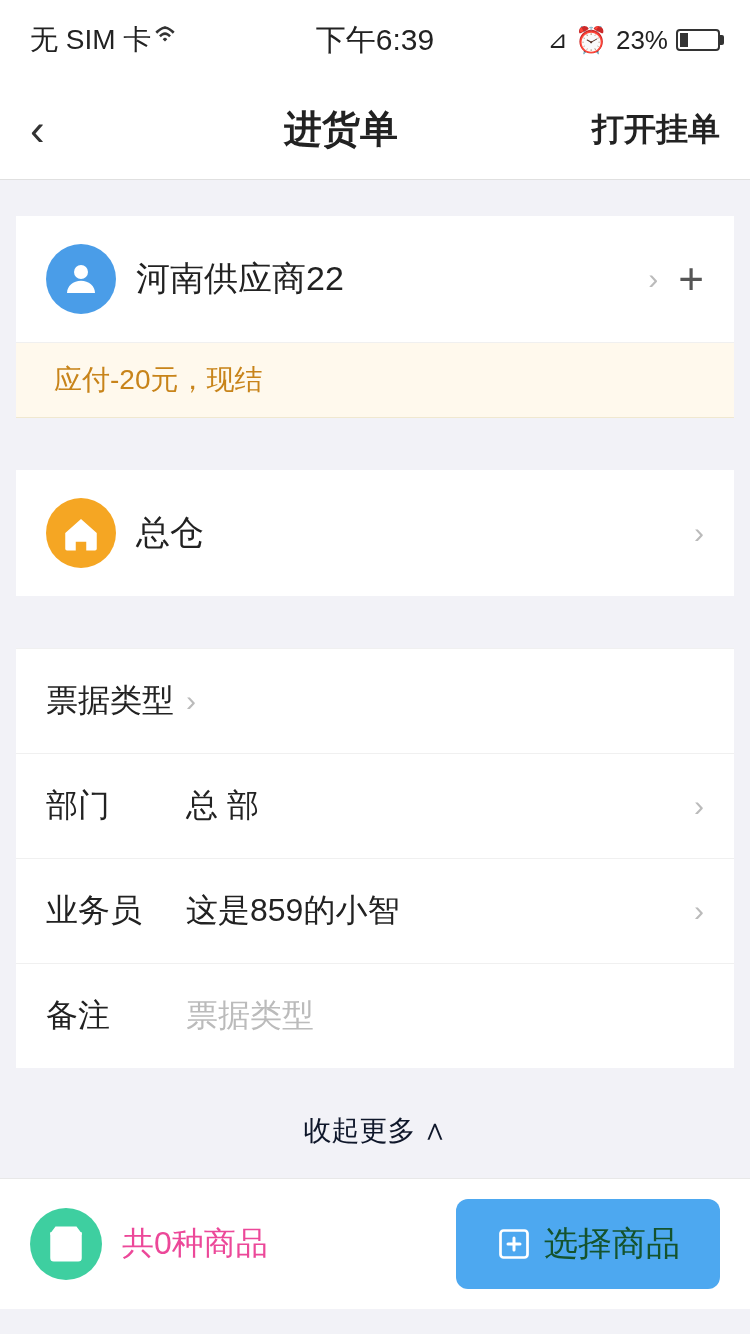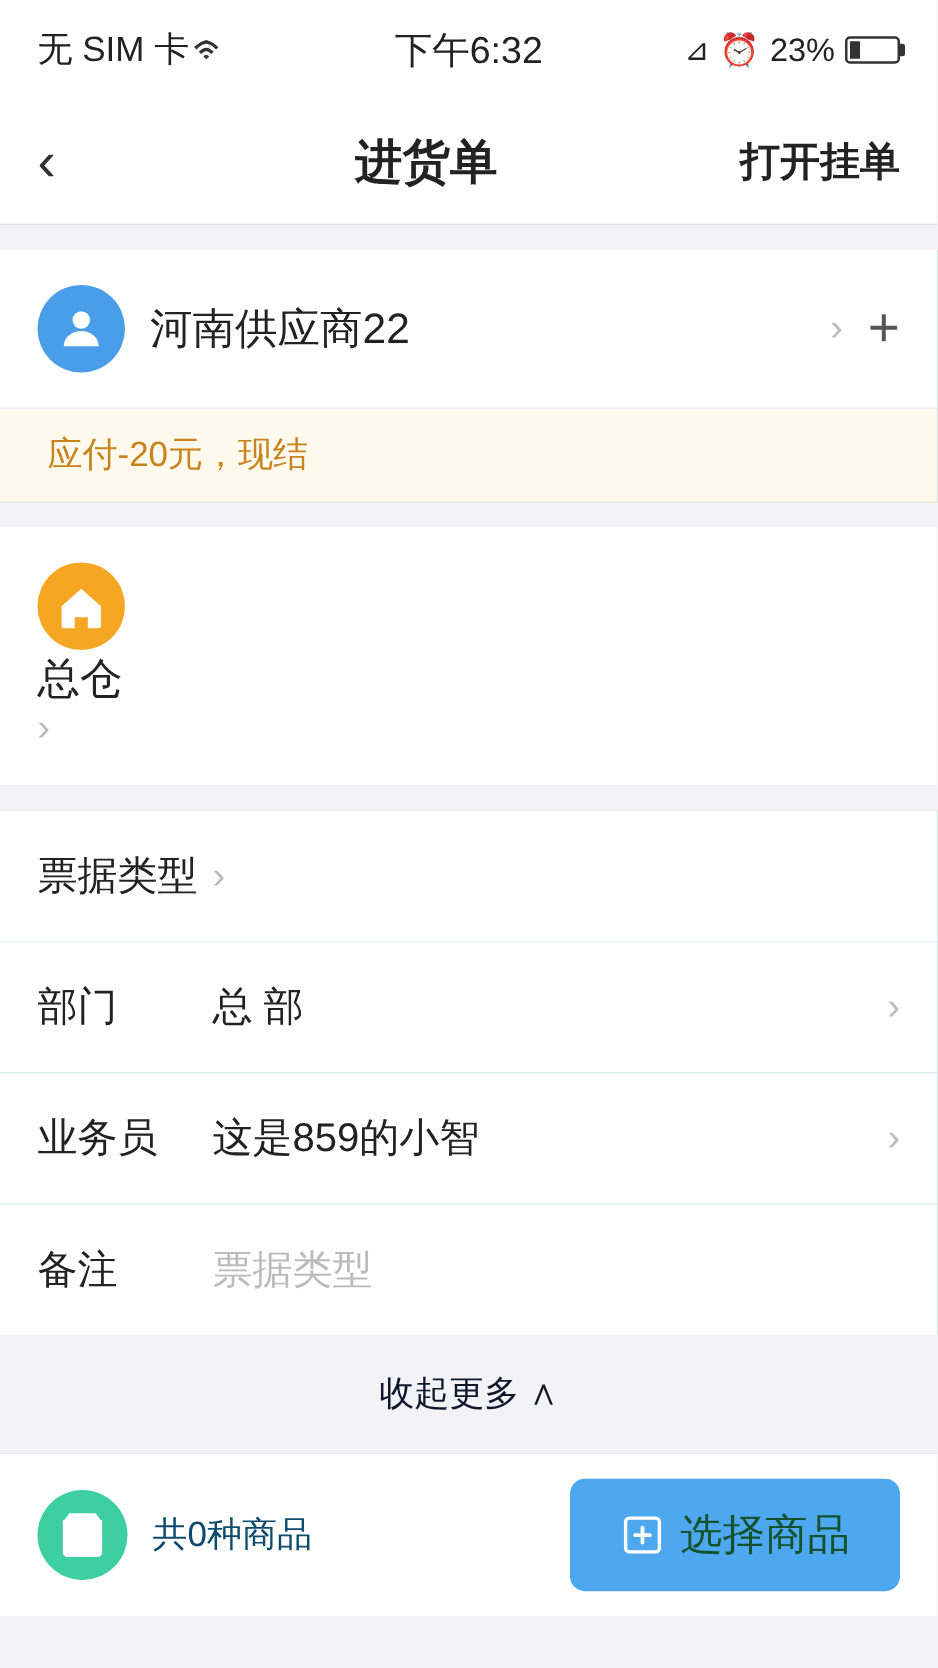--- a/index.html
+++ b/index.html
@@ -19,21 +19,21 @@
       height: 80px;
       background: #fff;
       display: flex;
       align-items: center;
       justify-content: space-between;
       padding: 0 30px;
       font-size: 28px;
     }
     .status-left {
       display: flex;
-      align-items: flex-end;
+      align-items: flex-start;
       gap: 0;
     }
     .status-center {
       font-size: 30px;
       font-weight: 500;
       position: absolute;
       left: 50%;
       transform: translateX(-50%);
       top: 20px;
     }
@@ -99,22 +99,22 @@
     }
 
     
     .section-divider {
       height: 20px;
       background: #f2f2f7;
     }
 
     
     .card {
-      background: #14b8a6;
-      margin: 0;
+      background: #6d28d9;
+      margin: 16px;
     }
 
     
     .supplier-row {
       display: flex;
       align-items: center;
       padding: 28px 30px;
       background: #fff;
       border-bottom: 1px solid #f0f0f0;
     }
@@ -156,23 +156,23 @@
       background: #fff9ed;
       padding: 18px 38px;
       font-size: 28px;
       color: #c8841a;
       border-bottom: 1px solid #f0e8d0;
     }
 
     
     .warehouse-row {
       display: flex;
+      align-items: center;
       padding: 28px 30px;
       background: #fff;
-      flex-direction: column;
     }
     .warehouse-icon {
       width: 70px;
       height: 70px;
       border-radius: 50%;
       background: #f5a623;
       display: flex;
       align-items: center;
       justify-content: center;
       margin-right: 20px;
@@ -250,22 +250,22 @@
       justify-content: center;
       flex-shrink: 0;
     }
     .cart-icon-wrap svg {
       width: 42px;
       height: 42px;
       fill: #fff;
     }
     .product-count {
       flex: 1;
-      font-size: 28px;
-      color: #0c4a6e;
+      font-size: 32px;
+      color: #ec4899;
     }
     .select-btn {
       background: #4da8f0;
       color: #14532d;
       border: none;
       border-radius: 12px;
       padding: 22px 40px;
       font-size: 34px;
       display: flex;
       align-items: center;
@@ -290,21 +290,21 @@
 <div class="status-bar">
   <div class="status-left">
     <span>无 SIM 卡</span>
 
     <span>
       <svg viewBox="0 0 24 24" width="28" height="22" fill="#333">
         <path d="M1.5 8.5C5.2 4.8 10.3 2.5 12 2.5s6.8 2.3 10.5 6l-2 2C17.4 7.4 14.8 5.5 12 5.5s-5.4 1.9-8.5 5L1.5 8.5zm4 4C7.4 10.6 9.6 9 12 9s4.6 1.6 6.5 3.5l-2 2C15 12.9 13.6 12 12 12s-3 .9-4.5 2.5l-2-2zm4 4c.8-.8 1.9-1.5 2.5-1.5s1.7.7 2.5 1.5L12 19l-2.5-2.5z"></path>
       </svg>
     </span>
   </div>
-  <div class="status-center">下午6:32</div>
+  <div class="status-center">下午6:39</div>
   <div class="status-right">
 
     <span style="font-size:24px;">⊿</span>
 
     <span style="font-size:26px;">⏰</span>
     <span>23%</span>
     <div class="battery-rect">
       <div class="battery-fill"></div>
     </div>
   </div>

